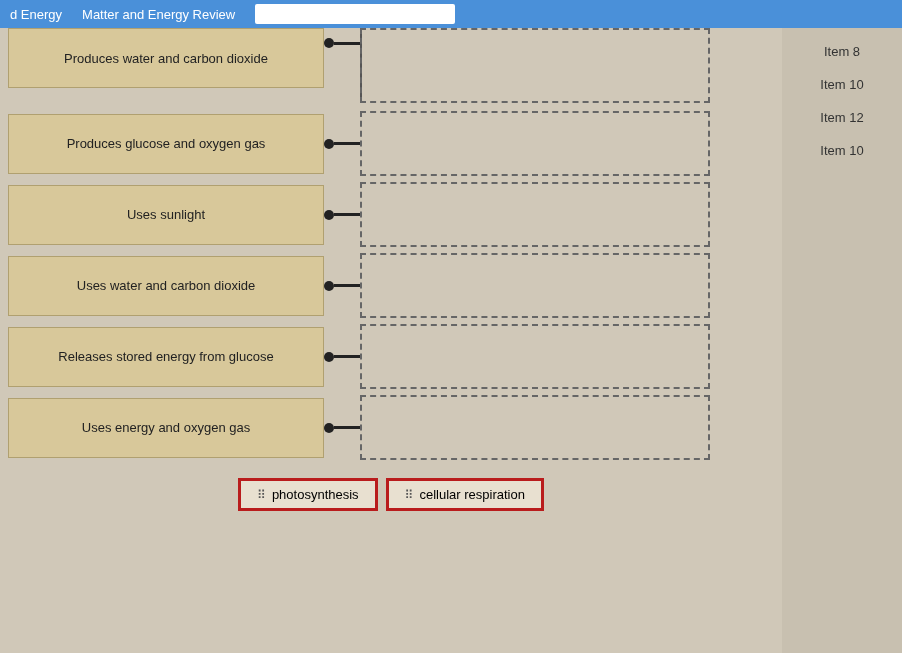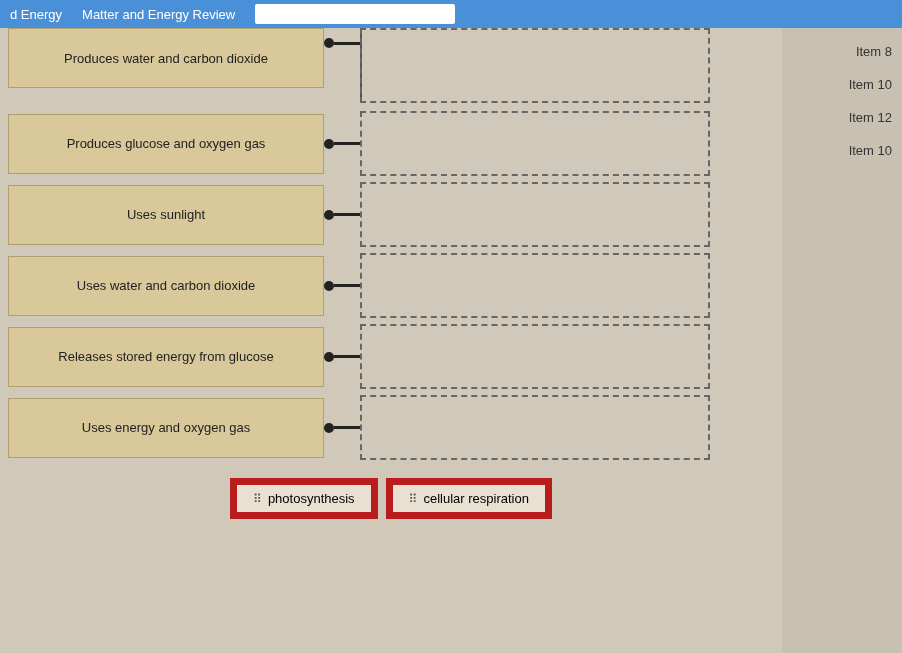--- a/index.html
+++ b/index.html
@@ -81,36 +81,36 @@
       padding: 8px 4px;
       display: flex;
       flex-direction: column;
       gap: 0;
     }
 
     .sidebar-item {
       font-size: 13px;
       color: #333;
       padding: 8px 6px;
-      text-align: right;
+      text-align: center;
       cursor: pointer;
       line-height: 1.3;
     }
 
     .footer-area {
       display: flex;
       justify-content: center;
       gap: 8px;
       padding: 8px 0 4px 0;
       margin-top: 4px;
     }
 
     .category-btn {
       background: #e8e0d0;
-      border: 7px solid #b91c1c;
+      border: 3px solid #b91c1c;
       padding: 6px 16px;
       font-size: 13px;
       cursor: pointer;
       display: flex;
       align-items: center;
       gap: 6px;
       justify-content: flex-end;
     }
 
     .category-btn::before {

